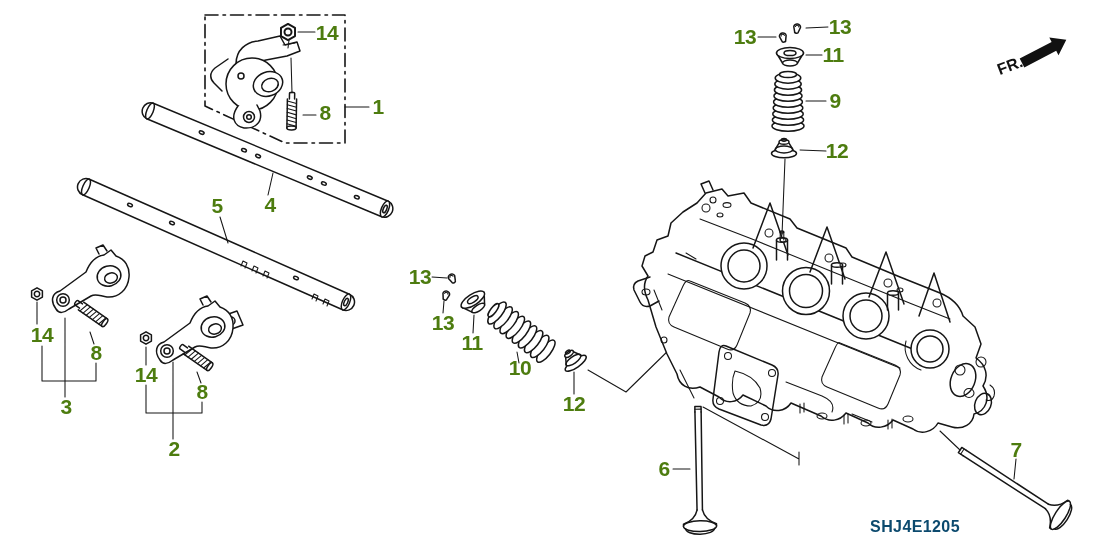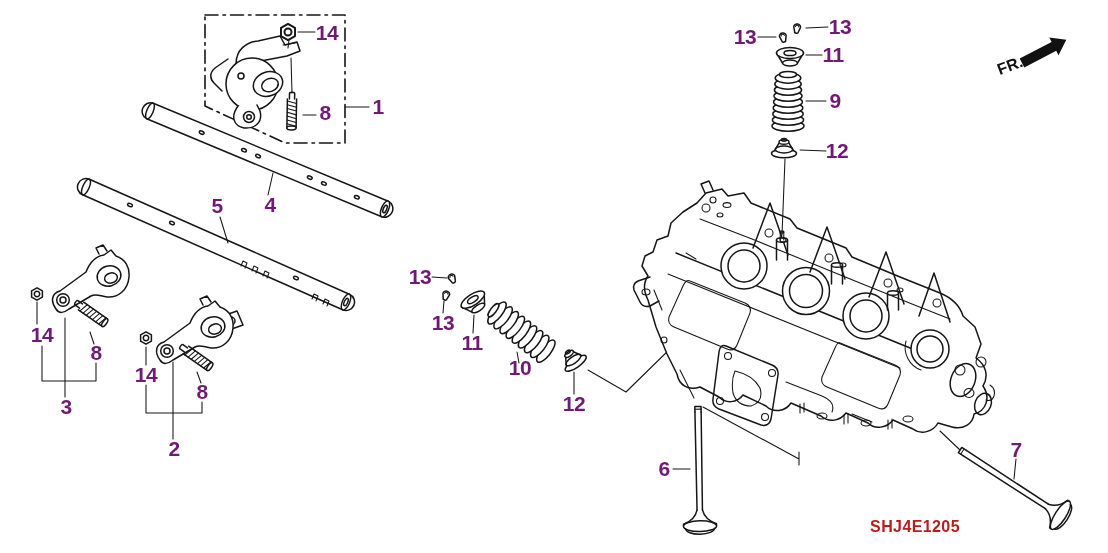--- a/index.html
+++ b/index.html
@@ -5,25 +5,25 @@
   html,body{margin:0;padding:0;background:#fff}
   .stage{position:relative;width:1108px;height:553px;background:#fff;overflow:hidden;
          font-family:"Liberation Sans",sans-serif}
   .stage svg{position:absolute;left:0;top:0}
   svg *{stroke:#161616;stroke-width:1.5;fill:none;stroke-linecap:round;stroke-linejoin:round}
   svg .w{fill:#ffffff}
   svg .thin{stroke-width:1.05}
   svg .blk{fill:#111;stroke:none}
   svg .dash{stroke-dasharray:13 5 2.5 5;stroke-width:1.6}
   .co{position:absolute;transform:translate(-50%,-50%);font-size:21px;font-weight:600;
-      color:#701a75;white-space:nowrap;letter-spacing:-0.5px}
+      color:#4d7c0f;white-space:nowrap;letter-spacing:-0.5px}
   .fr{position:absolute;left:1010px;top:66px;transform:translate(-50%,-50%) rotate(-21deg);
       font-size:16px;font-weight:800;color:#111}
   .code{position:absolute;left:915px;top:527px;transform:translate(-50%,-50%);
-        font-size:16px;font-weight:700;color:#b91c1c;letter-spacing:.4px}
+        font-size:16px;font-weight:700;color:#0c4a6e;letter-spacing:.4px}
 </style>
 </head>
 <body>
 
 <div class="stage">
 
 <svg width="1108" height="553" viewBox="0 0 1108 553">
   <defs>
     <g id="nut-shape">
       <polygon points="5.4,3.1 5.4,-3.1 0,-6.2 -5.4,-3.1 -5.4,3.1 0,6.2" class="w"></polygon>

